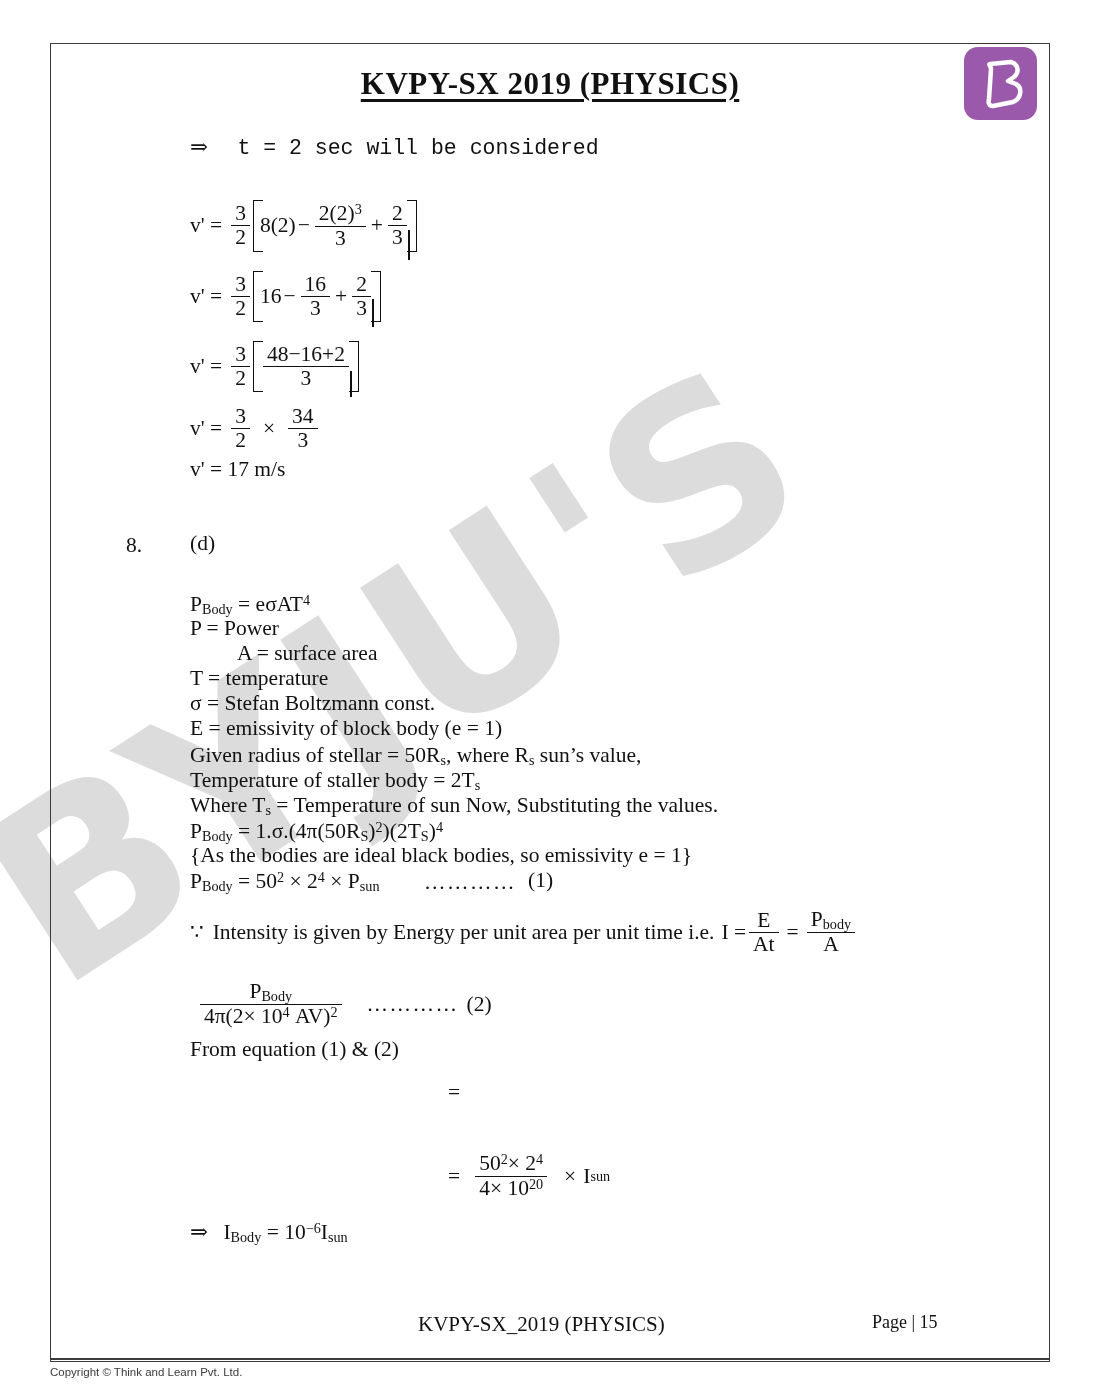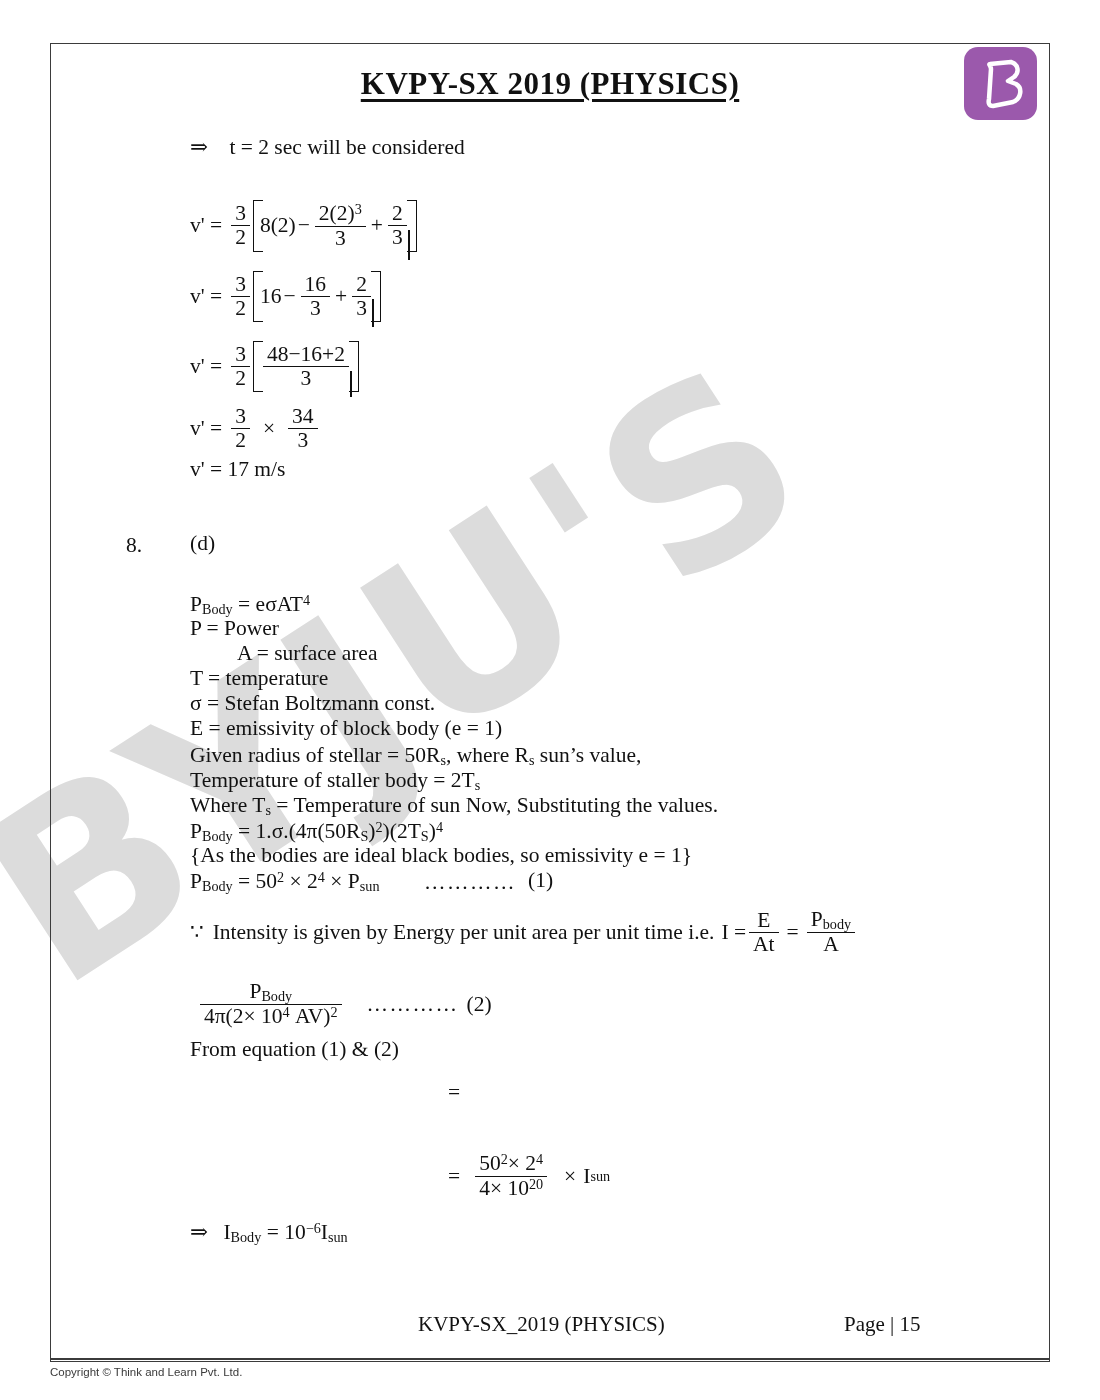--- a/index.html
+++ b/index.html
@@ -157,23 +157,23 @@
     border-top: 2.4px solid #3b3b3b;
   }
   #footer-left {
     position: absolute;
     left: 418px;
     top: 1312px;
     font-size: 21px;
   }
   #footer-right {
     position: absolute;
-    left: 844px;
+    left: 872px;
     top: 1312px;
-    font-size: 21px;
+    font-size: 18px;
     text-align: right;
   }
   #copyright {
     position: absolute;
     left: 50px;
     top: 1366px;
     font-family: "Liberation Sans", sans-serif;
     font-size: 11.5px;
     color: #3a3a3a;
   }
@@ -192,21 +192,21 @@
   <div id="doc-title">KVPY-SX 2019 (PHYSICS)</div>
 
   <div id="brand-logo">
     <svg width="73" height="73" viewBox="0 0 73 73" aria-hidden="true">
       <path d="M26 17 L47 15 C54 17 56 25 50 30 L44 34 L52 37 C59 41 57 52 49 55 L29 59 C25 59 24 56 25 52 L27 22 C27 19 24 17 26 17 Z" fill="none" stroke="#ffffff" stroke-width="4.5" stroke-linejoin="round" stroke-linecap="round"></path>
     </svg>
   </div>
 
   <div class="line" style="left:190px; top:137px;">
     <span>⇒</span>
-    <span style="margin-left:16px;">t = 2 sec    will be considered</span>
+    <span style="margin-left:24px;font-family:Liberation Mono, monospace;">t = 2 sec    will be considered</span>
   </div>
 
   <div class="eqrow" style="left:190px; top:200px;">
     <span class="lhs">v' =</span>
     <span class="frac">
       <span class="num">3</span>
       <span class="den">2</span>
     </span>
     <span class="brk">
       <span>8(2)</span>

